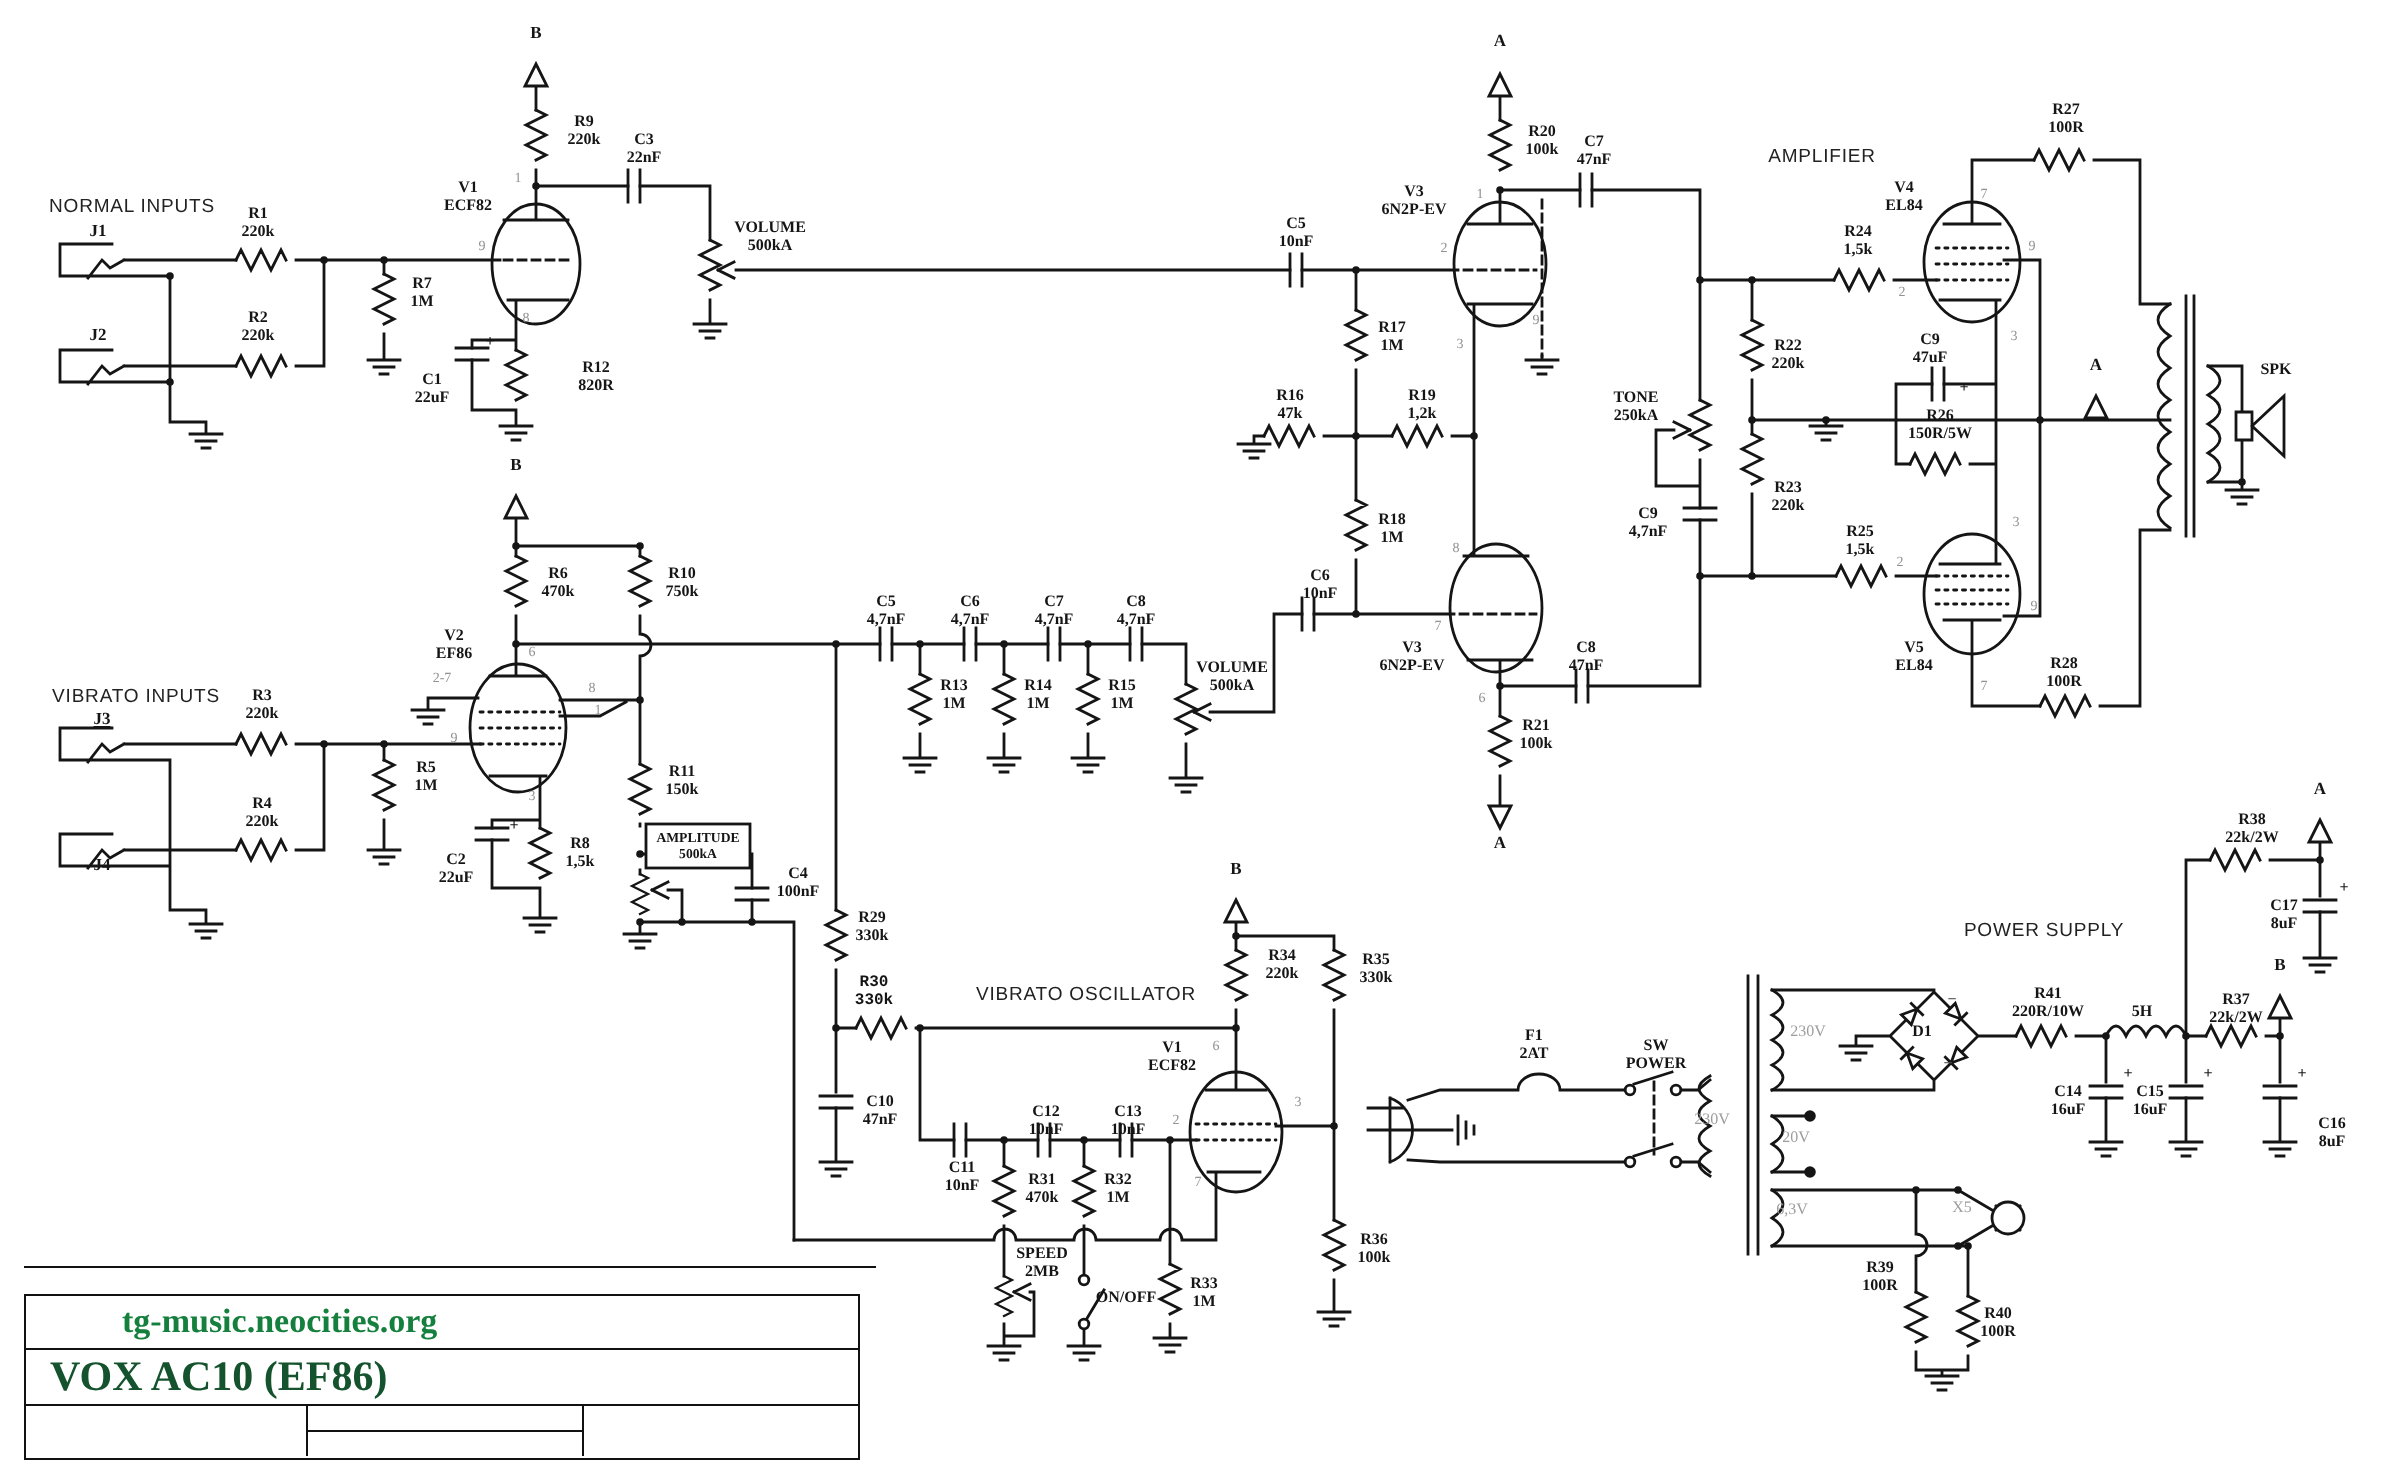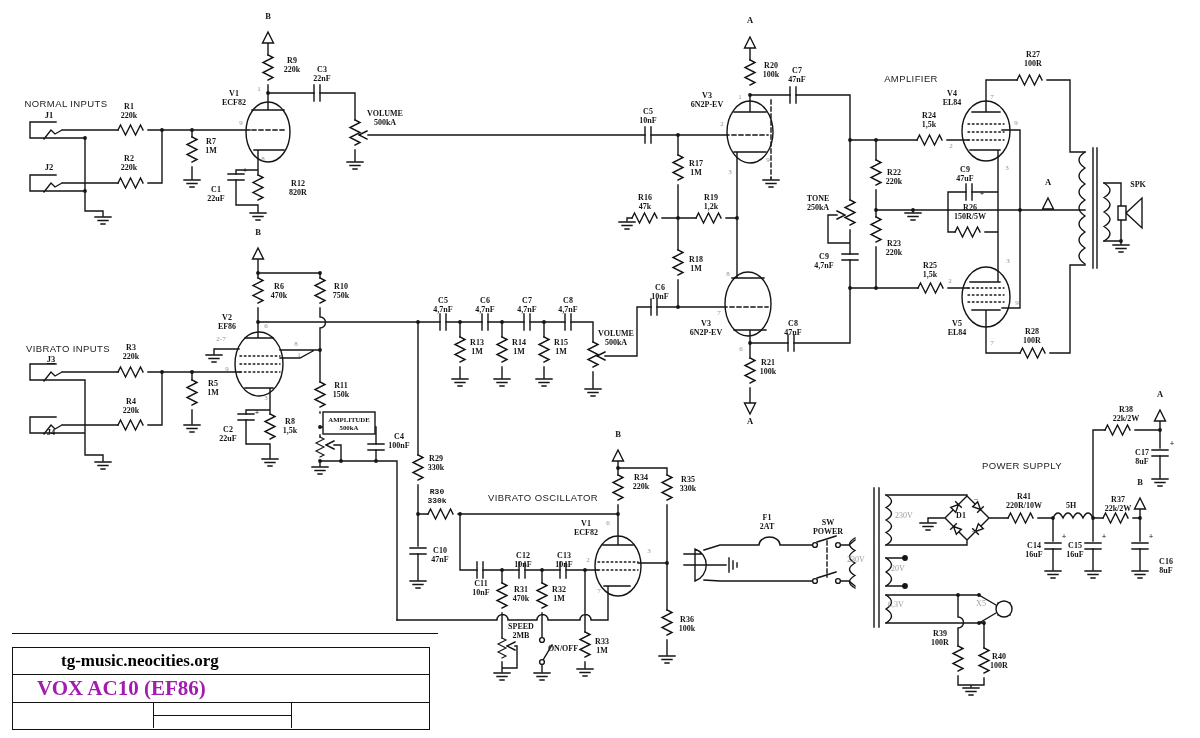--- a/index.html
+++ b/index.html
@@ -17,22 +17,22 @@
   .lbl.x{font:bold 8px/8px "Liberation Serif",serif;}
   .lbl.m{font:bold 8px/8px "Liberation Serif",serif;color:#555;}
   
   #tblock-topline{position:absolute;left:12px;top:633px;width:426px;height:0;
                   border-top:1.5px solid #111;}
   #tblock{position:absolute;left:12px;top:647px;width:418px;height:83px;
           border:1.6px solid #111;box-sizing:border-box;}
   #tb-r1{position:relative;height:27px;border-bottom:1.6px solid #111;box-sizing:border-box;}
   #tb-r2{position:relative;height:28px;border-bottom:1.6px solid #111;box-sizing:border-box;}
   #tb-r3{position:relative;height:25px;}
-  #tb-site{position:absolute;left:48px;top:4px;font:bold 17px/18px "Liberation Serif",serif;color:#000000;text-align:right;}
-  #tb-model{position:absolute;left:24px;top:2px;font:bold 21px/22px "Liberation Serif",serif;color:#a21caf;text-align:center;}
+  #tb-site{position:absolute;left:48px;top:4px;font:bold 17px/18px "Liberation Serif",serif;color:#15803d;text-align:right;}
+  #tb-model{position:absolute;left:12px;top:2px;font:bold 21px/22px "Liberation Serif",serif;color:#14532d;text-align:center;}
   .tb-v1{position:absolute;left:140px;top:0;width:0;height:100%;border-left:1.6px solid #111;}
   .tb-v2{position:absolute;left:278px;top:0;width:0;height:100%;border-left:1.6px solid #111;}
   .tb-h{position:absolute;left:140px;top:12px;width:139px;height:0;border-top:1.6px solid #111;}
 </style>
 </head>
 <body>
 
 <div id="stage">
 
   <svg id="schematic" width="1200" height="738" viewBox="0 0 1200 738">

